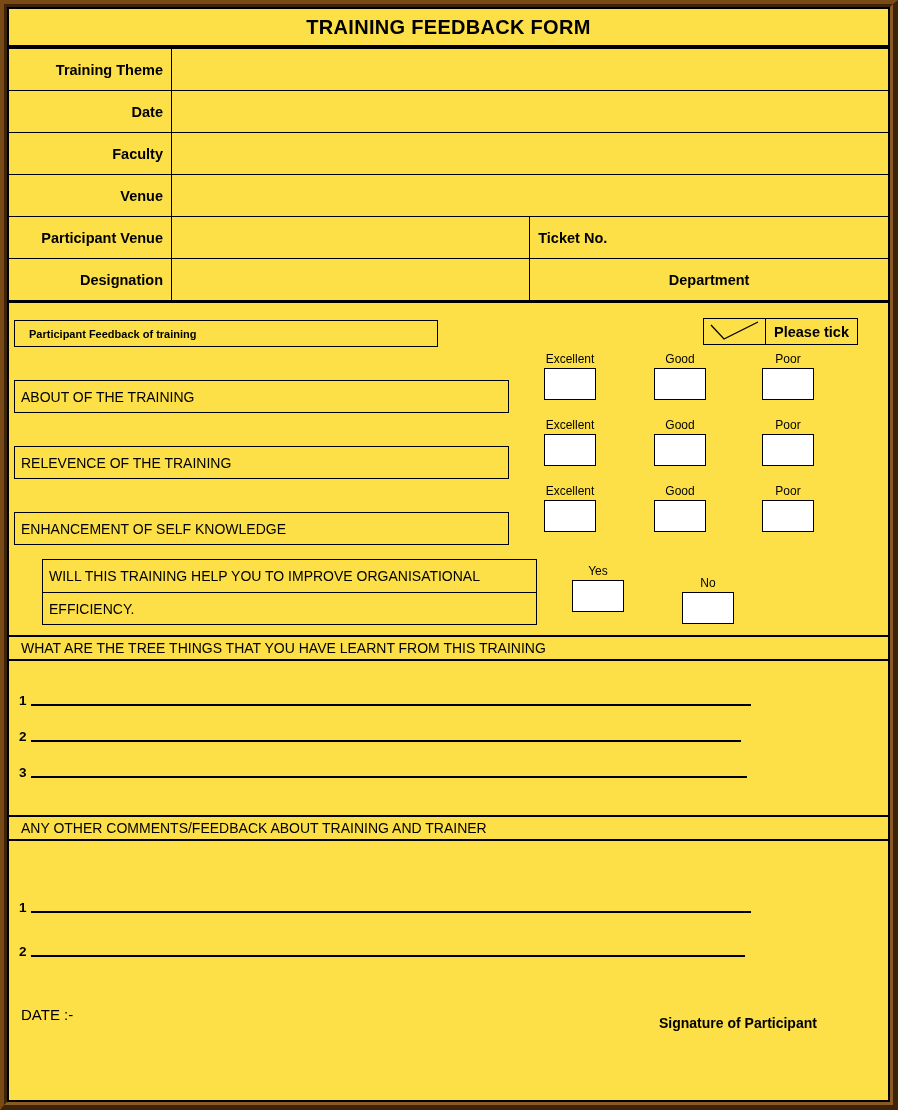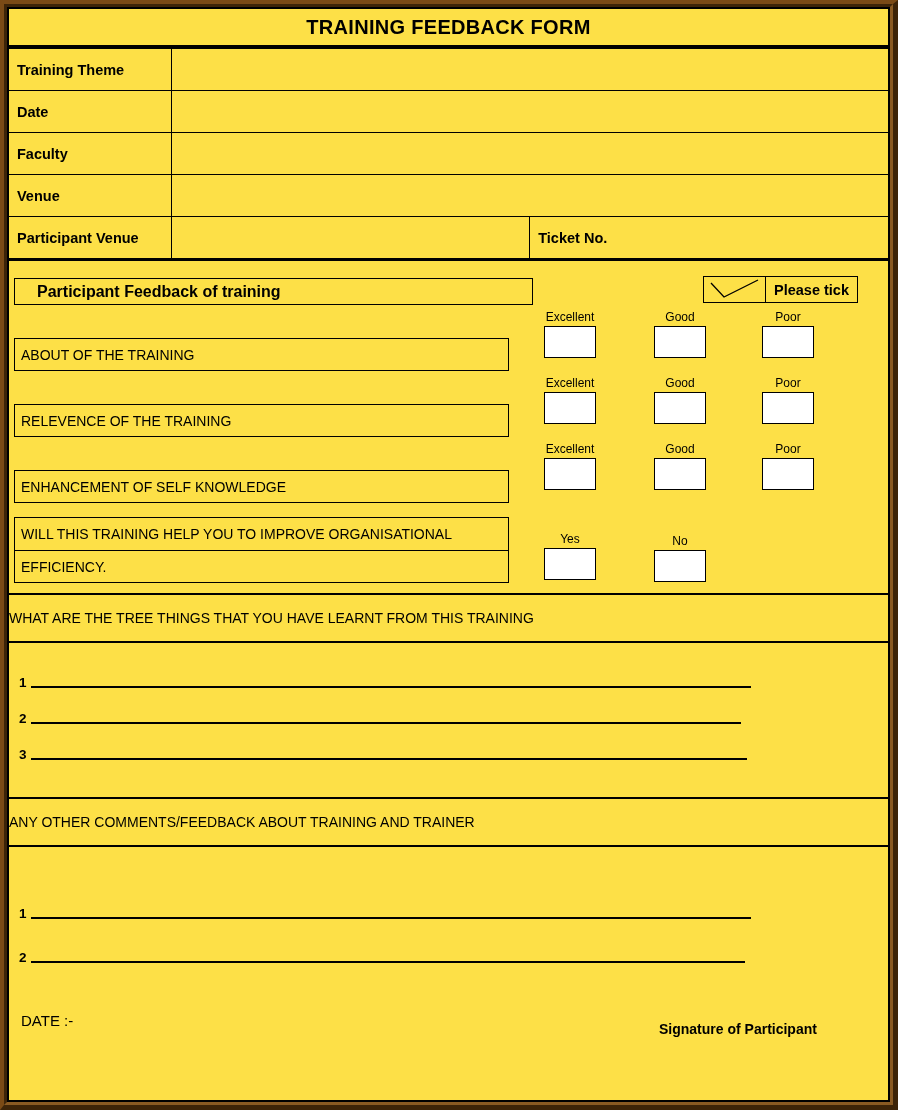--- a/index.html
+++ b/index.html
@@ -75,46 +75,46 @@
     height: 41px;
     padding: 0 8px;
     font-size: 14.5px;
     font-weight: bold;
     vertical-align: middle;
     font-family: "Liberation Sans", sans-serif;
   }
   .info-table tr:last-child td { border-bottom: 3px solid #000; }
   .info-table td.lbl { width: 146px; }
   .info-table td.blank { font-weight: normal; }
-  td.no-left  { border-left: none; }
+  td.no-left  { border-left: none; text-align: right; }
   td.no-right { border-right: none; }
 
   
   .fb-section {
     position: relative;
     padding: 0;
   }
   .spacer-top { height: 17px; }
 
   .row-head {
     position: relative;
     height: 27px;
   }
   .hdr-box {
     position: absolute;
     left: 5px;
     top: 0;
-    width: 519px;
+    width: 424px;
     height: 27px;
     box-sizing: border-box;
     border: 1px solid #000;
     display: flex;
     align-items: center;
-    padding-left: 22px;
-    font-size: 16px;
+    padding-left: 14px;
+    font-size: 11px;
     font-weight: bold;
   }
   .tick-legend {
     position: absolute;
     left: 694px;
     top: -2px;
     height: 27px;
     display: flex;
     box-sizing: border-box;
     border: 1px solid #000;
@@ -172,42 +172,42 @@
   .opt-box {
     width: 52px;
     height: 32px;
     box-sizing: border-box;
     border: 1px solid #000;
     margin: 0 auto;
     background: #fff;
   }
 
   
-  .yn-row { position: relative; height: 84px; }
+  .yn-row { position: relative; height: 84px; margin-left: 28px; }
   .q-box2 {
     position: absolute;
     left: 5px;
     width: 495px;
     height: 33px;
     box-sizing: border-box;
     border: 1px solid #000;
     display: flex;
     align-items: center;
     padding-left: 6px;
     font-size: 14px;
     white-space: nowrap;
   }
 
   
   .rule { height: 0; border-top: 2px solid #000; }
   .sec-title {
-    height: 46px;
-    display: flex;
-    align-items: center;
-    padding-left: 0;
+    height: 22px;
+    display: flex;
+    align-items: center;
+    padding-left: 12px;
     font-size: 14px;
     white-space: nowrap;
   }
   .lines-block { position: relative; }
   .line-item {
     position: relative;
     display: flex;
     align-items: flex-end;
     height: 36px;
   }
@@ -274,20 +274,25 @@
           <td class="blank no-right" colspan="2"></td>
         </tr>
         <tr>
           <td class="lbl no-left">Venue</td>
           <td class="blank no-right" colspan="2"></td>
         </tr>
         <tr>
           <td class="lbl no-left">Participant Venue</td>
           <td class="blank" style="width:497px"></td>
           <td class="no-right">Ticket No.</td>
+        </tr>
+        <tr>
+          <td class="lbl no-left">Designation</td>
+          <td class="blank" style="width:390px"></td>
+          <td class="no-right" style="text-align:center">Department</td>
         </tr>
       </tbody>
     </table>
 
     <div class="fb-section">
       <div class="spacer-top"></div>
 
       <div class="row-head">
         <div class="hdr-box">Participant Feedback of training</div>
         <div class="tick-legend">
@@ -351,21 +356,21 @@
             <div class="opt-label">Poor</div>
             <div class="opt-box"></div>
           </div>
         </div>
       </div>
 
       <div class="yn-row">
         <div class="q-box2" style="top:14px; border-bottom:none">WILL THIS TRAINING HELP YOU TO IMPROVE ORGANISATIONAL</div>
         <div class="q-box2" style="top:47px">EFFICIENCY.</div>
         <div class="opts">
-          <div class="opt" style="left:0px; top:28px">
+          <div class="opt" style="left:0px; top:18px">
             <div class="opt-label">Yes</div>
             <div class="opt-box"></div>
           </div>
           <div class="opt" style="left:110px; top:30px">
             <div class="opt-label">No</div>
             <div class="opt-box"></div>
           </div>
         </div>
       </div>
     </div>

